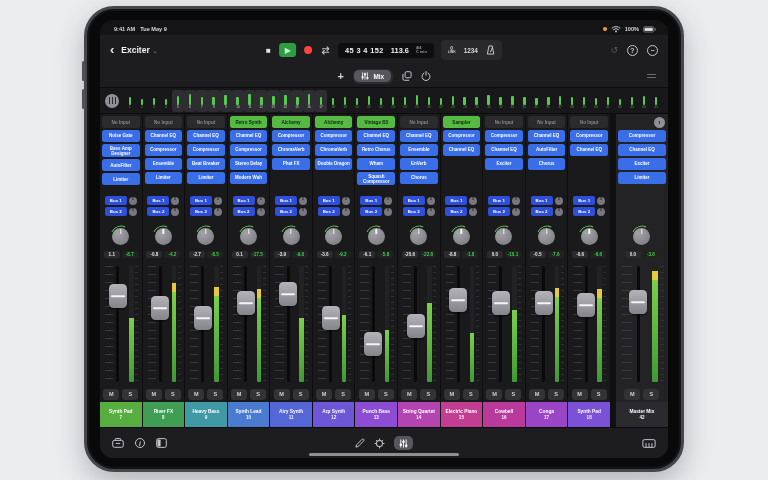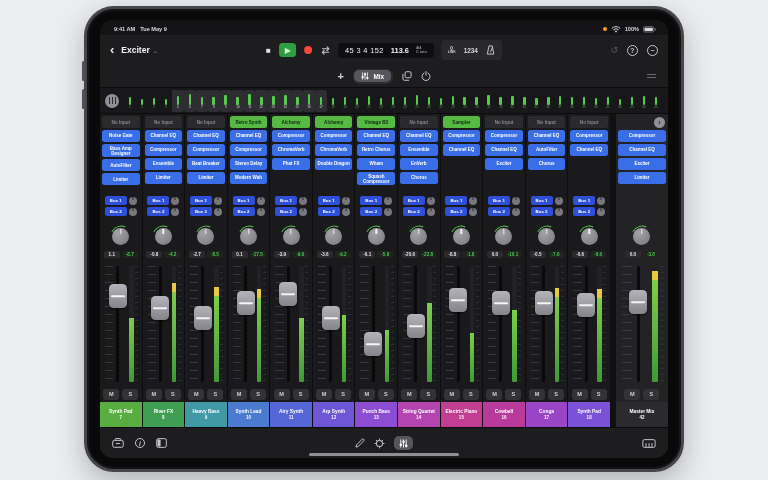--- a/index.html
+++ b/index.html
@@ -31,21 +31,21 @@
   .proj{display:flex;align-items:baseline;gap:3px;color:#f2f2f4;font-size:8.5px;font-weight:bold;}
   .proj .chev{color:#8b8b90;font-size:6px;}
   .center-cluster{position:absolute;left:50%;top:0;height:100%;transform:translateX(-50%);
                   display:flex;align-items:center;gap:7px;}
   .transport{display:flex;align-items:center;gap:8px;}
   .t-stop{color:#e3e3e6;font-size:8px;}
   .t-play{width:17px;height:14px;border-radius:3.5px;background:#2d9e41;display:flex;align-items:center;justify-content:center;}
   .t-play span{color:#c9f4cf;font-size:8px;margin-left:1px;}
   .t-rec{width:8px;height:8px;border-radius:50%;background:#ff453a;}
   .lcd{background:#0e0e10;border-radius:4px;padding:3px 7px;display:flex;align-items:center;gap:7px;}
-  .lcd .pos{color:#f0f0f2;font-size:7.4px;font-weight:normal;letter-spacing:.4px;}
+  .lcd .pos{color:#f0f0f2;font-size:7.4px;font-weight:bold;letter-spacing:.4px;}
   .lcd .tempo{color:#f0f0f2;font-size:7.4px;font-weight:bold;}
   .lcd .keyblock{display:flex;flex-direction:column;line-height:1.15;color:#98989e;font-size:3.9px;font-weight:bold;}
   .lcdbox2{background:#29292c;border-radius:4px;padding:2px 7px;display:flex;align-items:center;gap:8px;height:20px;}
   .linkstack{display:flex;flex-direction:column;align-items:center;line-height:1;color:#cfcfd3;}
   .linkstack .dot{width:3.5px;height:3.5px;border-radius:50%;border:1px solid #cfcfd3;margin-bottom:1px;}
   .linkstack .txt{font-size:3.4px;font-weight:bold;}
   .countin{color:#d6d6da;font-size:6.4px;font-weight:bold;}
   .right-cluster{margin-left:auto;display:flex;align-items:center;gap:9px;}
   .dim-ic{color:#5d5d62;font-size:9px;}
   .circ-ic{width:11px;height:11px;border-radius:50%;border:1px solid #c7c7cc;color:#c7c7cc;

